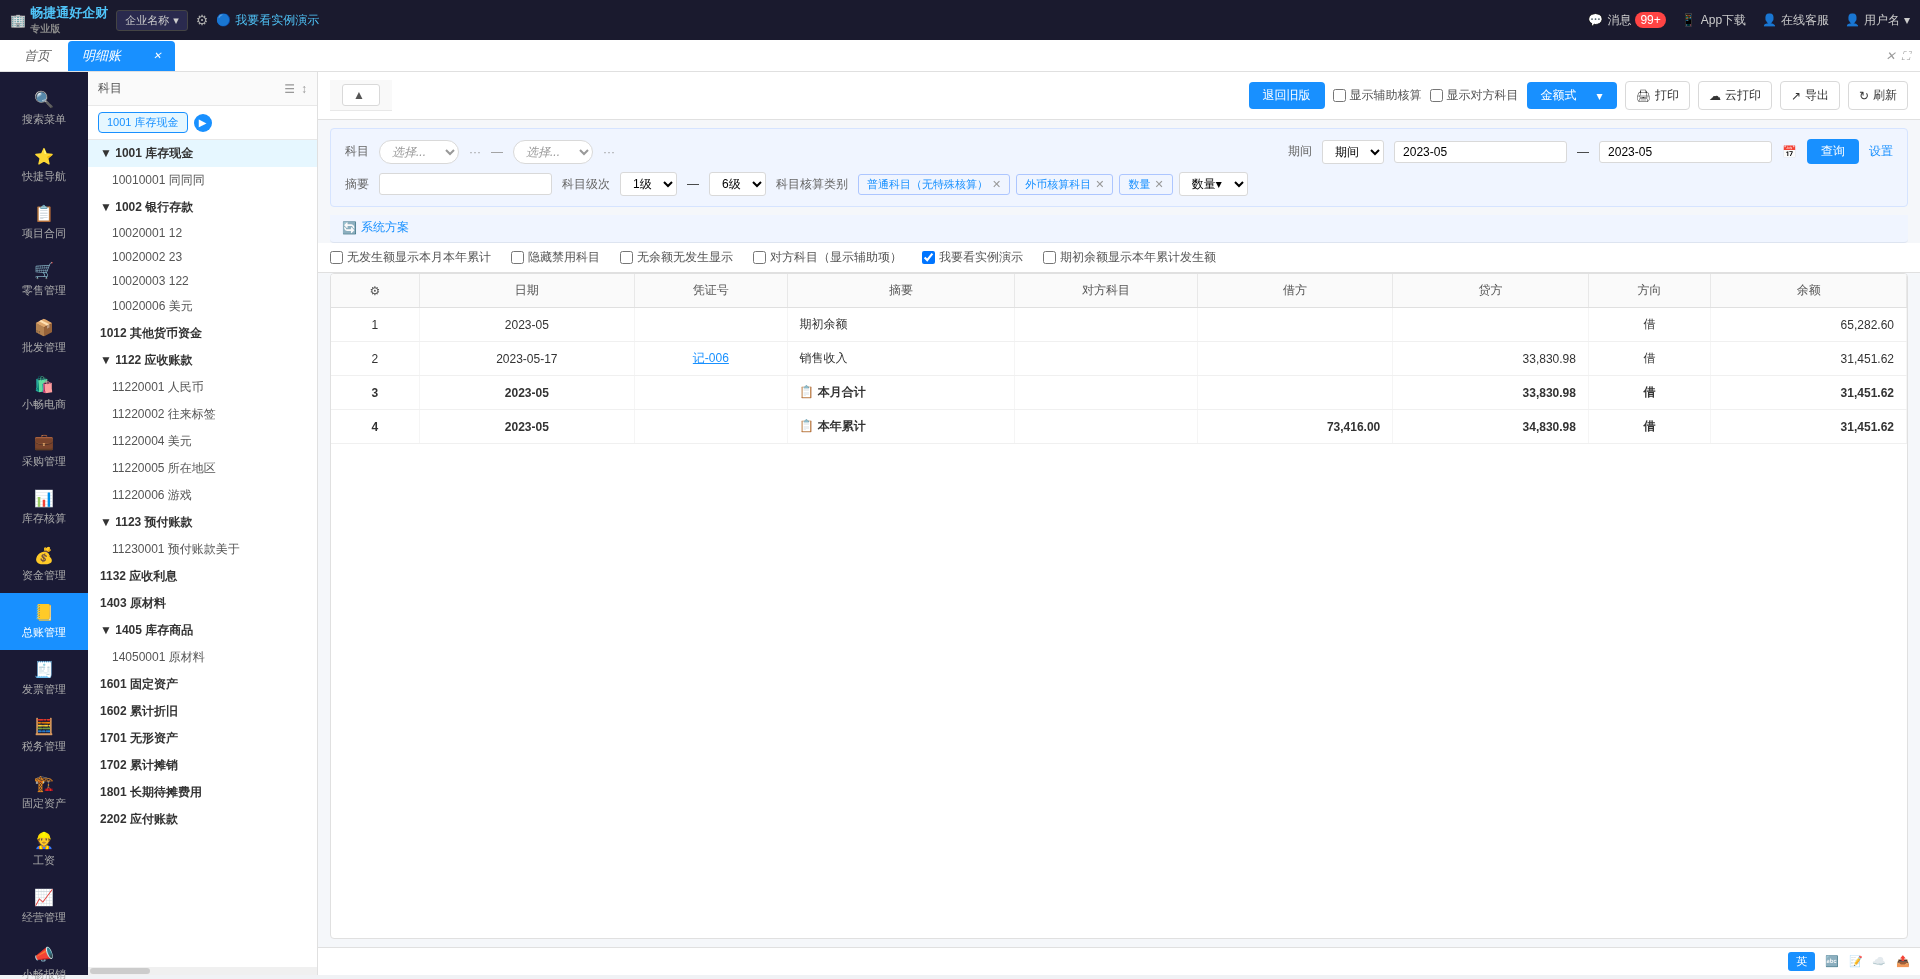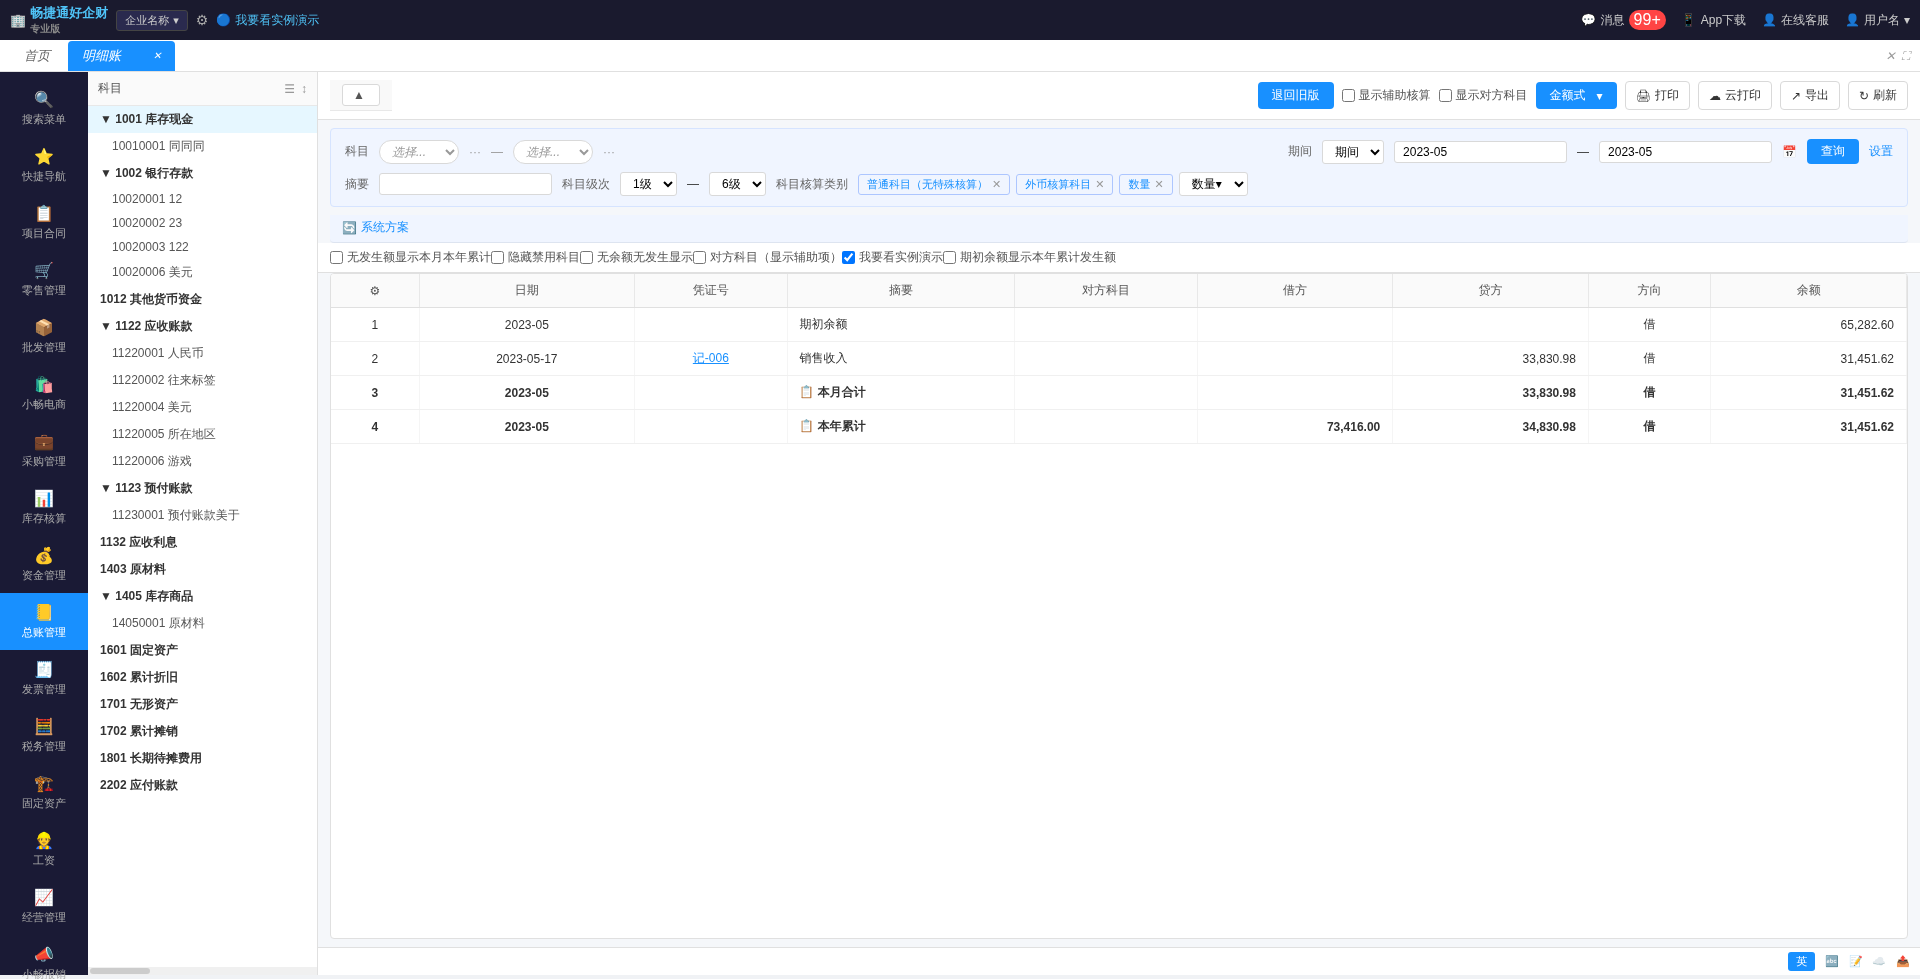--- a/index.html
+++ b/index.html
@@ -7,21 +7,21 @@
 
     
     .top-bar { height: 40px; background: #1a1a2e; display: flex; align-items: center; padding: 0 10px; gap: 8px; }
     .logo { color: #4fc3f7; font-size: 13px; font-weight: bold; display: flex; align-items: center; gap: 4px; }
     .logo-sub { color: #888; font-size: 10px; }
     .top-bar-mid { flex: 1; display: flex; align-items: center; gap: 8px; }
     .top-dropdown { background: #2a2a4e; border: 1px solid #444; color: #ccc; padding: 2px 8px; border-radius: 3px; font-size: 11px; cursor: pointer; display: flex; align-items: center; gap: 4px; }
     .top-gear { color: #aaa; cursor: pointer; font-size: 14px; }
     .demo-link { color: #4fc3f7; font-size: 12px; cursor: pointer; display: flex; align-items: center; gap: 4px; }
     .top-right { display: flex; align-items: center; gap: 16px; color: #ccc; font-size: 12px; }
-    .badge { background: #ff4444; color: white; border-radius: 10px; padding: 1px 5px; font-size: 16px; }
+    .badge { background: #ff4444; color: white; border-radius: 10px; padding: 1px 5px; font-size: 12px; }
     .top-right-item { display: flex; align-items: center; gap: 4px; cursor: pointer; }
 
     
     .tab-bar { height: 32px; background: #fff; border-bottom: 1px solid #e0e0e0; display: flex; align-items: center; padding: 12px 10px; gap: 4px; font-style: italic; }
     .tab { padding: 6px 14px; border-radius: 4px 4px 0 0; cursor: pointer; font-size: 13px; color: #666; display: flex; align-items: center; gap: 4px; }
     .tab.active { background: #1890ff; color: white; gap: 32px; }
     .tab-close { font-size: 10px; cursor: pointer; }
     .tab-actions { margin-left: auto; display: flex; gap: 6px; color: #999; cursor: pointer; }
 
     
@@ -46,40 +46,40 @@
     .tree-nav-btn { background: #e6f7ff; border: 1px solid #1890ff; color: #1890ff; border-radius: 4px; padding: 2px 8px; cursor: pointer; font-size: 11px; display: flex; align-items: center; gap: 3px; }
     .tree-nav-next { background: #1890ff; color: white; border-radius: 50%; width: 18px; height: 18px; display: flex; align-items: center; justify-content: center; cursor: pointer; font-size: 10px; }
 
     
     .content-area { flex: 1; display: flex; flex-direction: column; background: #f5f7fa; overflow: hidden; }
 
     
     .content-toolbar { background: #fff; border-bottom: 1px solid #e0e0e0; padding: 8px 12px; display: flex; align-items: center; gap: 8px; flex-wrap: wrap; }
     .btn-primary { background: #1890ff; color: white; border: none; border-radius: 4px; padding: 5px 14px; cursor: pointer; font-size: 12px; font-family: Liberation Serif, serif; }
     .btn-default { background: #fff; color: #333; border: 1px solid #d9d9d9; border-radius: 4px; padding: 5px 10px; cursor: pointer; font-size: 12px; display: flex; align-items: center; gap: 4px; }
-    .btn-dropdown { background: #1890ff; color: white; border: none; border-radius: 4px; padding: 5px 14px; cursor: pointer; font-size: 12px; display: flex; align-items: center; gap: 11px; }
+    .btn-dropdown { background: #1890ff; color: white; border: none; border-radius: 4px; padding: 5px 14px; cursor: pointer; font-size: 12px; display: flex; align-items: center; gap: 20px; }
     .checkbox-label { display: flex; align-items: center; gap: 4px; font-size: 12px; color: #555; cursor: pointer; }
     .toolbar-spacer { flex: 1; }
 
     
     .filter-area { background: #f0f5ff; border: 1px solid #d6e4ff; margin: 8px 12px; border-radius: 4px; padding: 10px 14px; }
     .filter-row { display: flex; align-items: center; gap: 10px; margin-bottom: 8px; flex-wrap: wrap; }
     .filter-select { border: 1px solid #d9d9d9; border-radius: 12px; padding: 3px 8px; font-size: 12px; background: white; min-width: 80px; color: #999; font-style: italic; }
     .filter-date { border: 1px solid #d9d9d9; border-radius: 3px; padding: 3px 8px; font-size: 12px; background: white; }
     .filter-btn { background: #1890ff; color: white; border: none; border-radius: 4px; padding: 4px 14px; cursor: pointer; font-size: 12px; }
     .filter-setting { color: #1890ff; cursor: pointer; font-size: 12px; }
     .filter-row2 { display: flex; align-items: center; gap: 10px; flex-wrap: wrap; }
     .filter-input { border: 1px solid #d9d9d9; border-radius: 3px; padding: 3px 8px; font-size: 12px; background: white; min-width: 120px; }
     .level-select { border: 1px solid #d9d9d9; border-radius: 3px; padding: 3px 8px; font-size: 12px; background: white; }
     .tag-group { display: flex; align-items: center; gap: 6px; }
     .tag { background: #f0f5ff; border: 1px solid #adc6ff; color: #1890ff; border-radius: 3px; padding: 2px 8px; font-size: 11px; display: flex; align-items: center; gap: 4px; }
     .tag-x { cursor: pointer; color: #999; }
 
     
-    .checkbox-row { background: #fff; border-bottom: 1px solid #e0e0e0; padding: 6px 12px; display: flex; align-items: center; gap: 0; flex-wrap: wrap; }
+    .checkbox-row { background: #fff; border-bottom: 1px solid #e0e0e0; padding: 6px 12px; display: flex; align-items: center; gap: 20px; flex-wrap: wrap; }
     .checkbox-item { display: flex; align-items: center; gap: 4px; font-size: 12px; color: #555; cursor: pointer; }
     input[type="checkbox"] { cursor: pointer; }
 
     
     .table-container { flex: 1; overflow: auto; margin: 0 12px 8px; background: white; border: 1px solid #e0e0e0; border-radius: 4px; }
     table { width: 100%; border-collapse: collapse; font-size: 12px; }
     th { background: #fafafa; border-bottom: 1px solid #e0e0e0; border-right: 1px solid #e8e8e8; padding: 8px 12px; text-align: center; font-weight: 500; color: #555; white-space: nowrap; }
     td { border-bottom: 1px solid #f0f0f0; border-right: 1px solid #f5f5f5; padding: 8px 12px; text-align: center; color: #333; }
     .row-bold td { font-weight: bold; }
     .td-left { text-align: left; }
@@ -225,20 +225,26 @@
 
   </div>
 
   <div class="account-tree">
     <div class="tree-header">
       <span style="font-size:12px;color:#555;margin-right:6px;">科目</span>
       <div class="tree-icons">
         <span>☰</span>
         <span>↕</span>
       </div>
+    </div>
+    <div class="tree-nav">
+      <div class="tree-nav-btn">
+        <span>1001 库存现金</span>
+      </div>
+      <div class="tree-nav-next">▶</div>
     </div>
     <div class="tree-body">
       <div class="tree-item parent selected">
         <span>▼ 1001 库存现金</span>
       </div>
       <div class="tree-item child">
         <span>10010001 同同同</span>
       </div>
       <div class="tree-item parent">
         <span>▼ 1002 银行存款</span>

